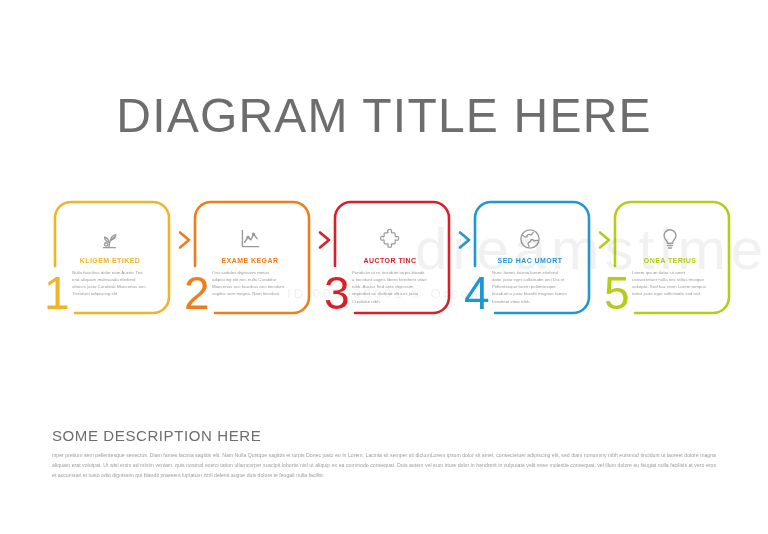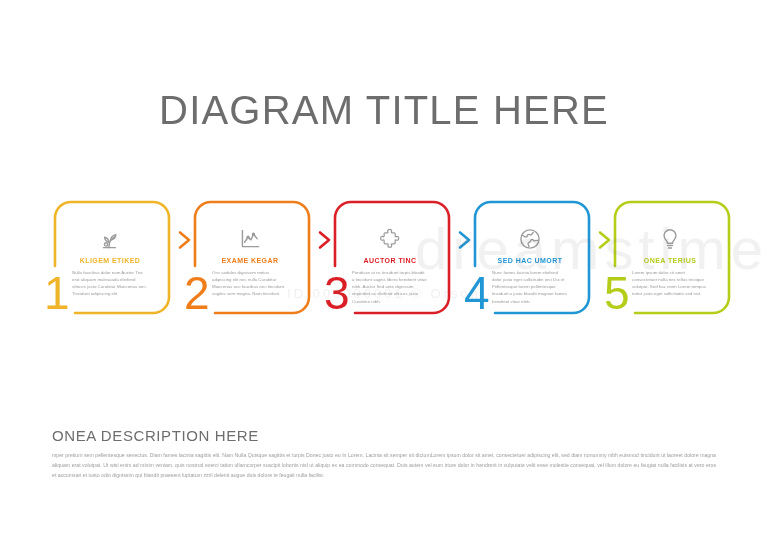--- a/index.html
+++ b/index.html
@@ -21,21 +21,21 @@
     height: 534px;
   }
 
   
   .diagram-title {
     position: absolute;
     top: 88px;
     left: 0;
     width: 768px;
     text-align: center;
-    font-size: 40px;
+    font-size: 48px;
     letter-spacing: 1.2px;
     color: #6d6d6d;
     font-weight: 400;
     white-space: nowrap;
   }
 
   
   .watermark {
     position: absolute;
     top: 215px;
@@ -308,16 +308,16 @@
             <path fill="none" stroke="#9b9b9b" stroke-width="1.3" stroke-linecap="round" stroke-linejoin="round" d="M12 3.4c-3.1 0-5.5 2.4-5.5 5.4 0 2.2 1.3 3.5 2.2 4.7.6.8.9 1.5.9 2.4h4.8c0-.9.3-1.6.9-2.4.9-1.2 2.2-2.5 2.2-4.7 0-3-2.4-5.4-5.5-5.4z"></path>
             <path fill="none" stroke="#9b9b9b" stroke-width="1.3" stroke-linecap="round" stroke-linejoin="round" d="M9.9 18h4.2"></path>
             <path fill="none" stroke="#9b9b9b" stroke-width="1.3" stroke-linecap="round" stroke-linejoin="round" d="M10.7 20.3h2.6"></path>
           </svg></div>
         <div class="step-heading" style="color: rgb(181, 204, 24);">ONEA TERIUS</div>
         <div class="step-body">Lorem ipsum dolor sit amet consectetuer nulla nec tellus tristique volutpat. Sed hac enim Lorem tempus tortor justo eget sollicitudin sed nisl.</div>
         <div class="step-number" style="color: rgb(181, 204, 24);">5</div>
       </div>
     </div>
 
-  <div class="desc-title">ONEA DESCRIPTION HERE</div>
+  <div class="desc-title">SOME DESCRIPTION HERE</div>
   <div class="desc-body">mper pretium sem pellentesque senectus. Diam fames lacinia sagittis elit. Nam Nulla Quisque sagittis et turpis Donec justo eu In Lorem. Lacinia sit semper sit dictumLorem ipsum dolor sit amet, consectetuer adipiscing elit, sed diam nonummy nibh euismod tincidunt ut laoreet dolore magna aliquam erat volutpat. Ut wisi enim ad minim veniam, quis nostrud exerci tation ullamcorper suscipit lobortis nisl ut aliquip ex ea commodo consequat. Duis autem vel eum iriure dolor in hendrerit in vulputate velit esse molestie consequat, vel illum dolore eu feugiat nulla facilisis at vero eros et accumsan et iusto odio dignissim qui blandit praesent luptatum zzril delenit augue duis dolore te feugait nulla facilisi.</div>
 
 </div>
 
 </body></html>

